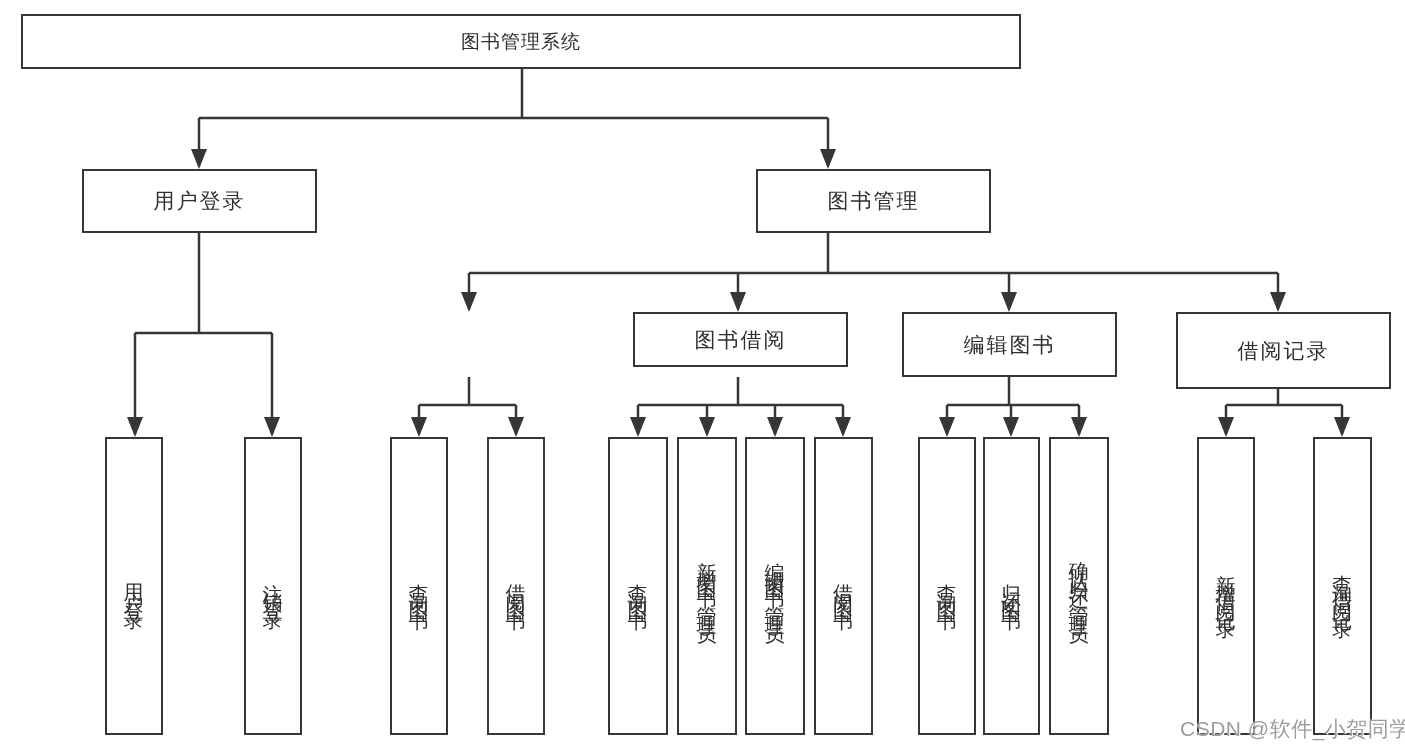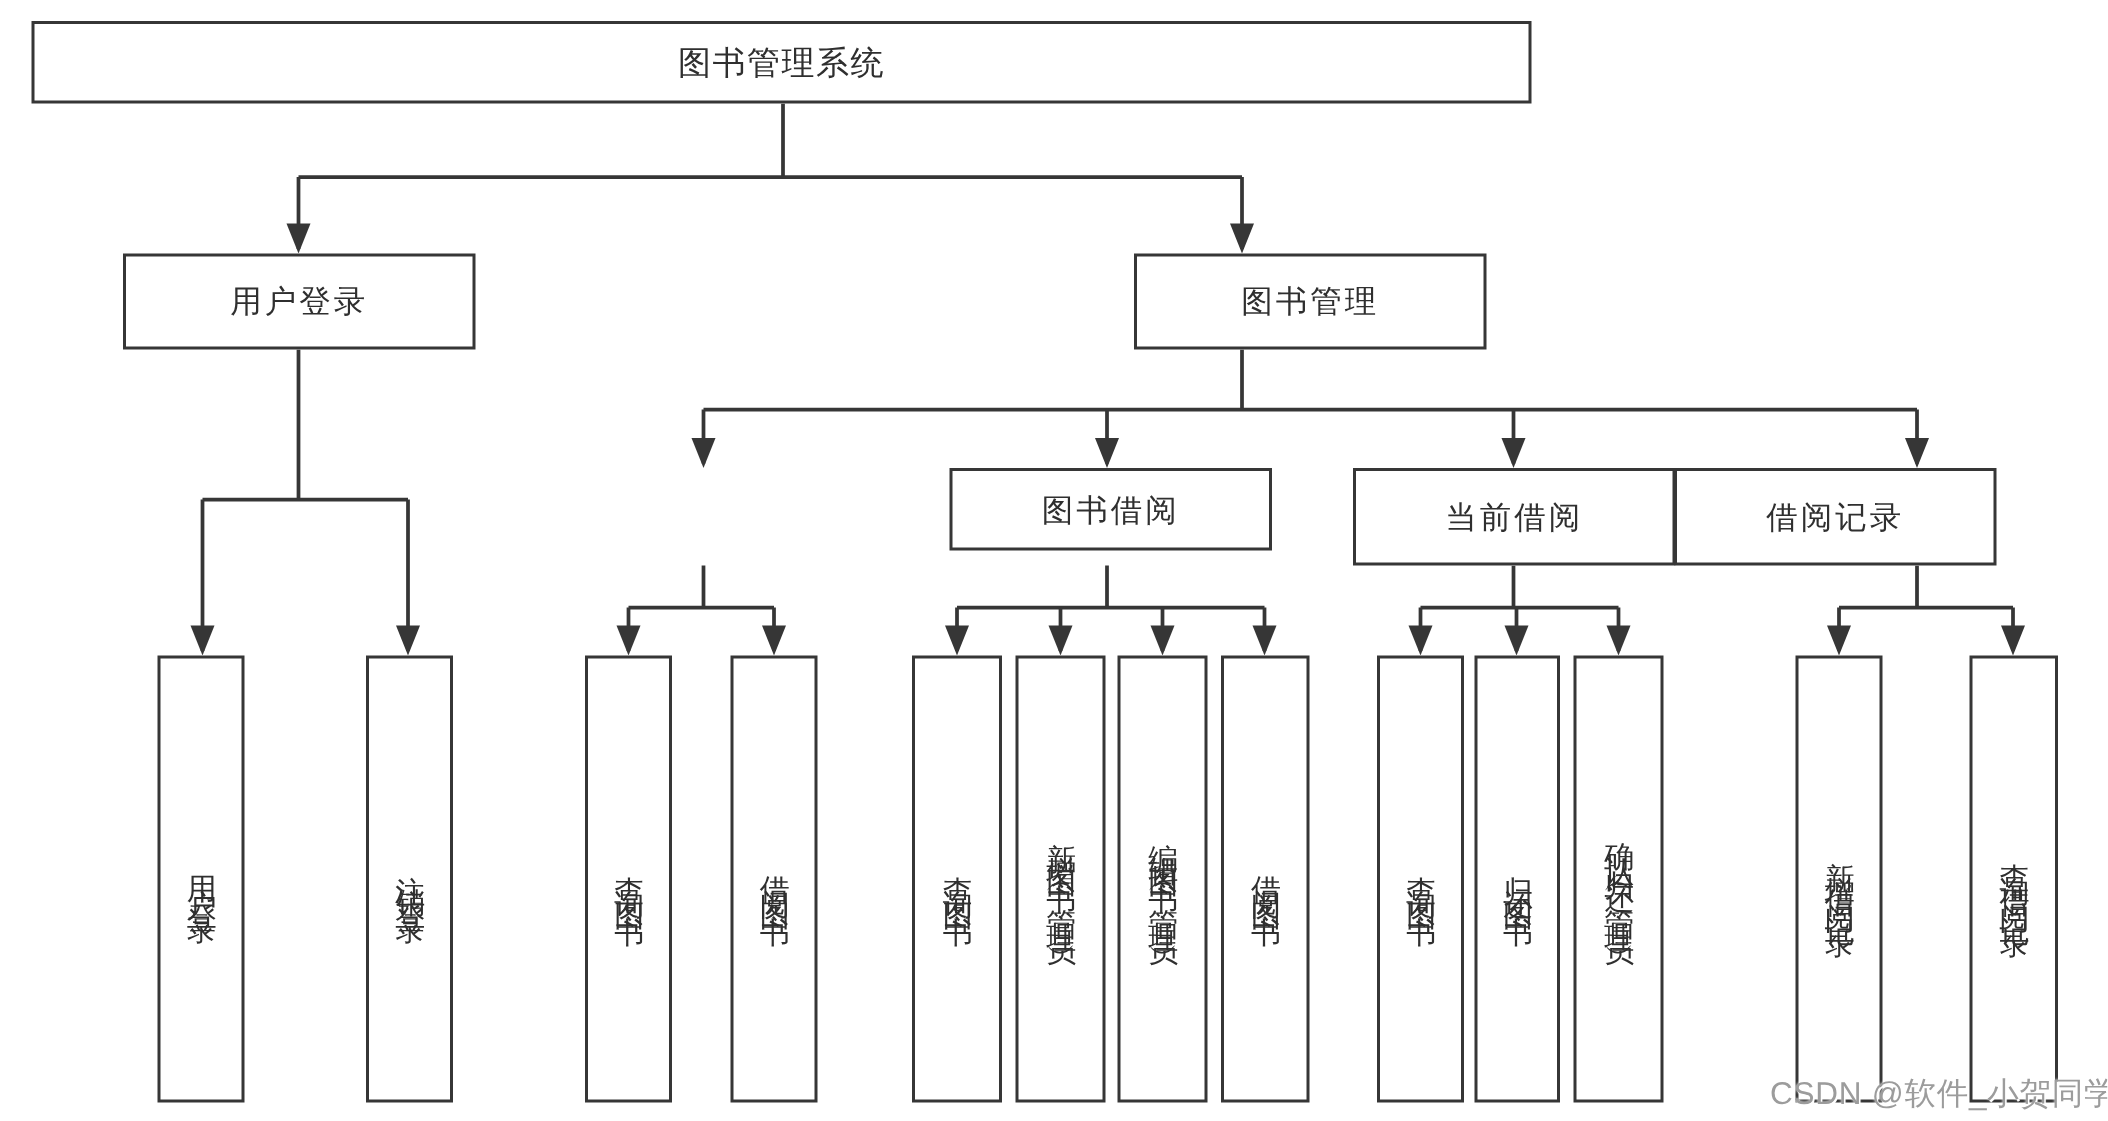--- a/index.html
+++ b/index.html
@@ -29,21 +29,21 @@
     align-items: center;
     justify-content: center;
     color: #2f2f2f;
   }
   .node.h span {
     font-size: 21px;
     letter-spacing: 2px;
     white-space: nowrap;
   }
   .node.root span {
-    font-size: 22px;
+    font-size: 19px;
     letter-spacing: 1px;
   }
   .node.v { border-width: 2.5px; }
   .node.v span {
     writing-mode: vertical-rl;
     text-orientation: upright;
     font-size: 20px;
     letter-spacing: 9px;
     line-height: 1;
     white-space: nowrap;
@@ -139,23 +139,23 @@
     <span>用户登录</span>
   </div>
   <div class="node h" style="left:756px;top:169px;width:235px;height:64px">
     <span>图书管理</span>
   </div>
 
   <div class="node h" style="left:633px;top:312px;width:215px;height:55px">
     <span>图书借阅</span>
   </div>
   <div class="node h" style="left:902px;top:312px;width:215px;height:65px">
-    <span>当前借阅</span>
-  </div>
-  <div class="node h" style="left:1116px;top:312px;width:215px;height:65px">
+    <span>编辑图书</span>
+  </div>
+  <div class="node h" style="left:1176px;top:312px;width:215px;height:77px">
     <span>借阅记录</span>
   </div>
 
   <div class="node v" style="left:105px;top:437px;width:58px;height:298px">
     <span>用户登录</span>
   </div>
   <div class="node v" style="left:244px;top:437px;width:58px;height:298px">
     <span>注销登录</span>
   </div>
 

